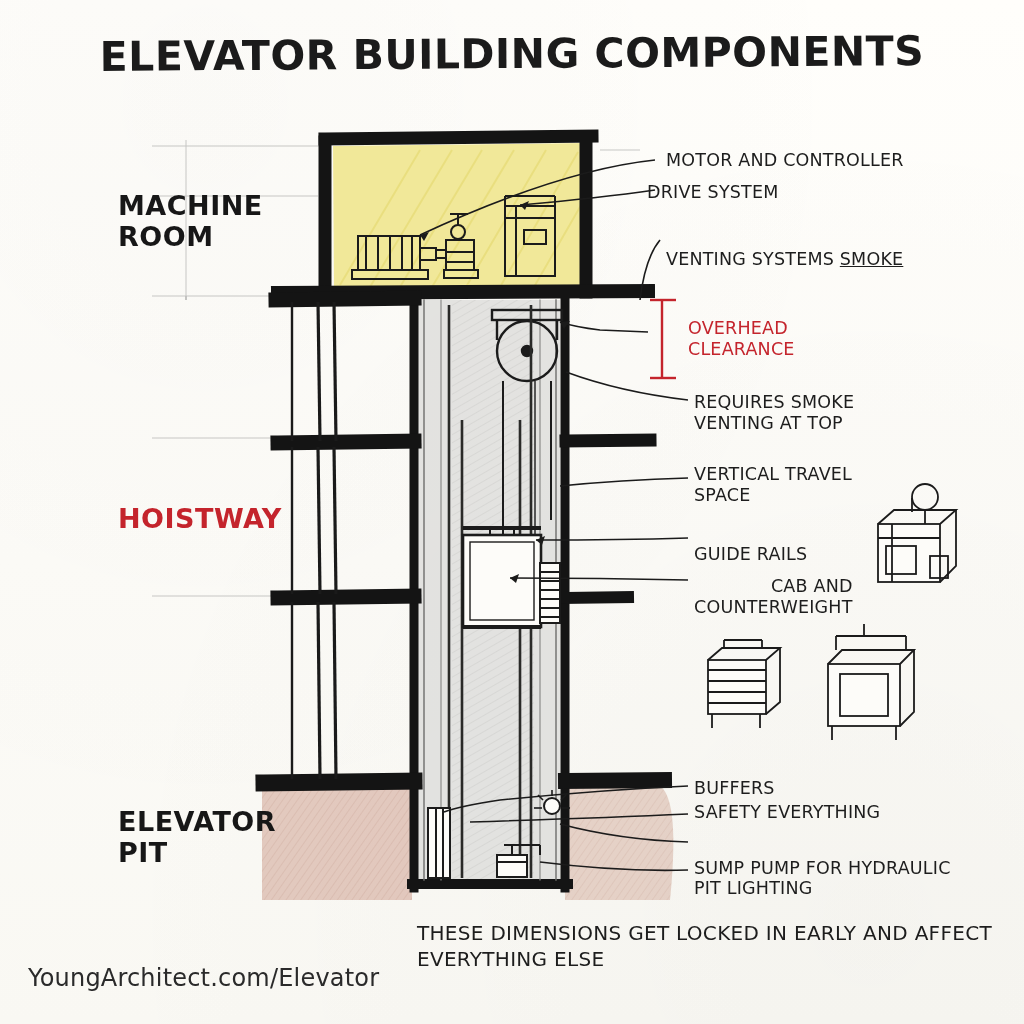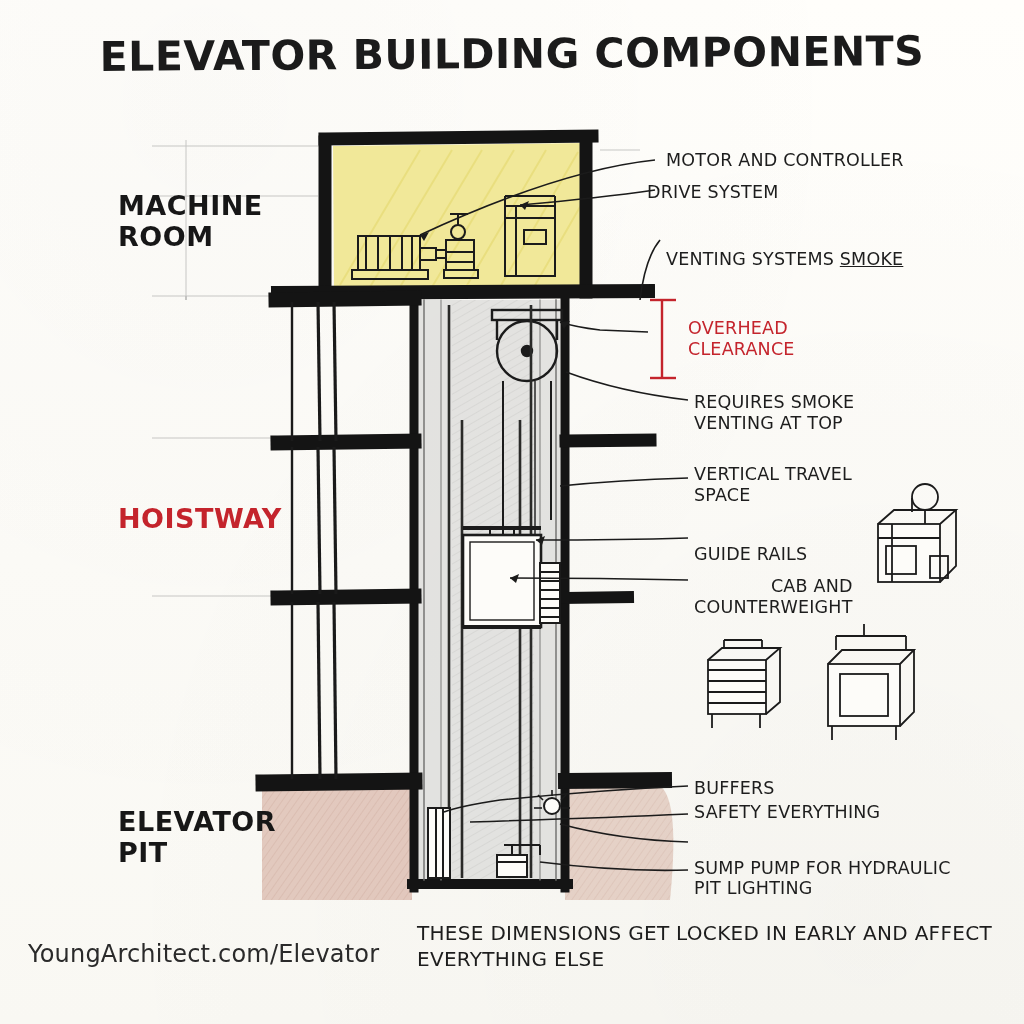--- a/index.html
+++ b/index.html
@@ -68,21 +68,21 @@
     width: 600px;
     font-size: 20px;
     line-height: 26px;
     color: #1d1d1d;
     letter-spacing: 0.3px;
     margin-left: 12px;
   }
   #watermark {
     position: absolute;
     left: 28px;
-    top: 940px;
+    top: 964px;
     font-size: 24px;
     color: #2a2a2a;
     letter-spacing: 0.2px;
   }
   svg.overlay {
     position: absolute;
     inset: 0;
     width: 1024px;
     height: 1024px;
   }

